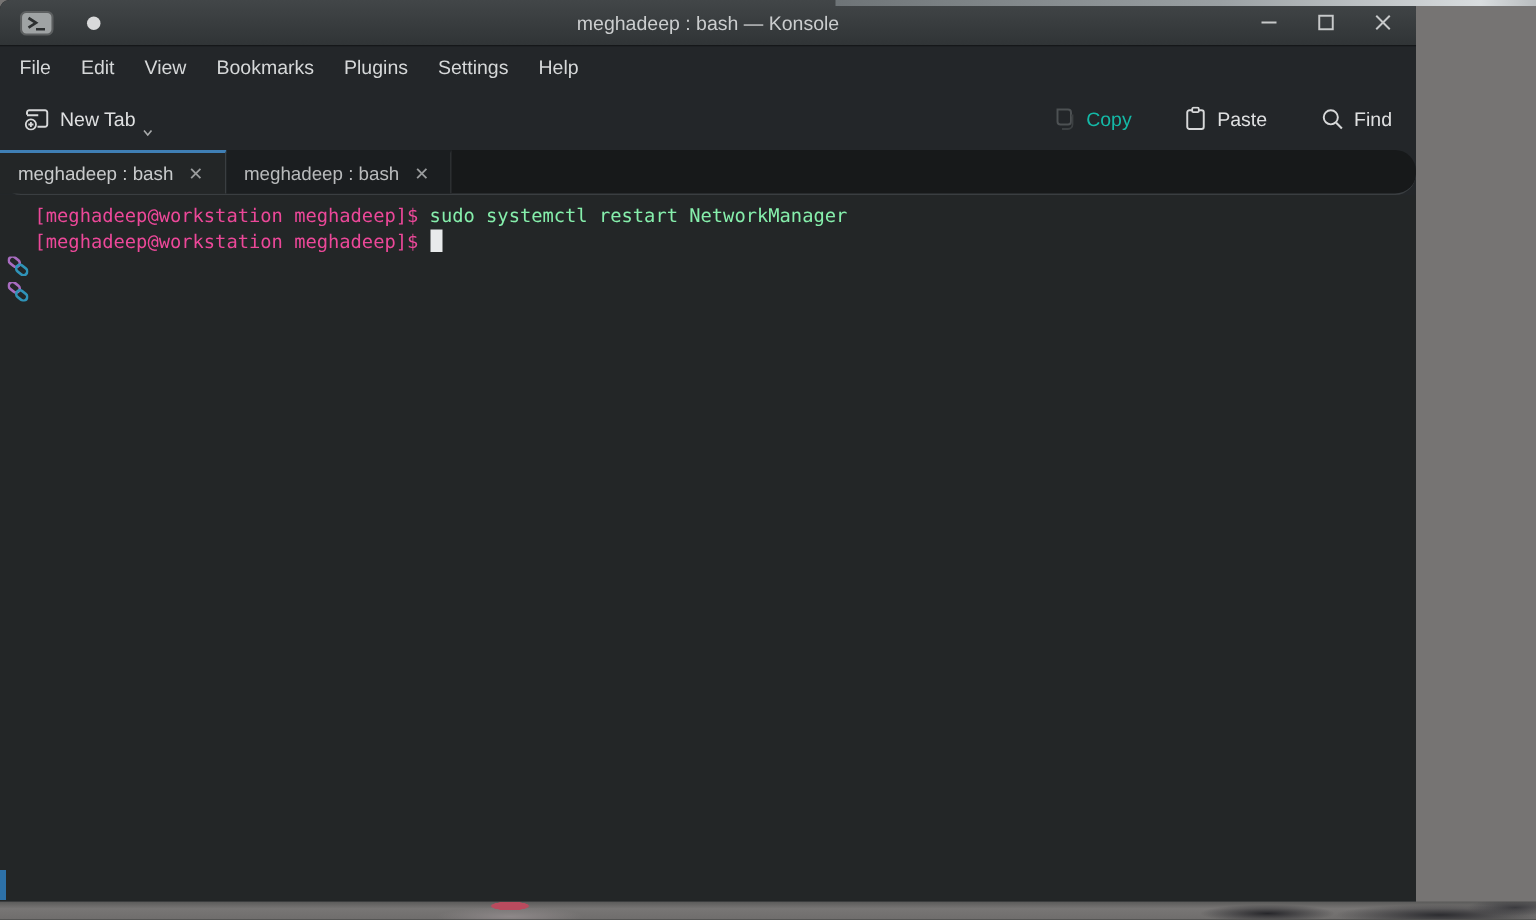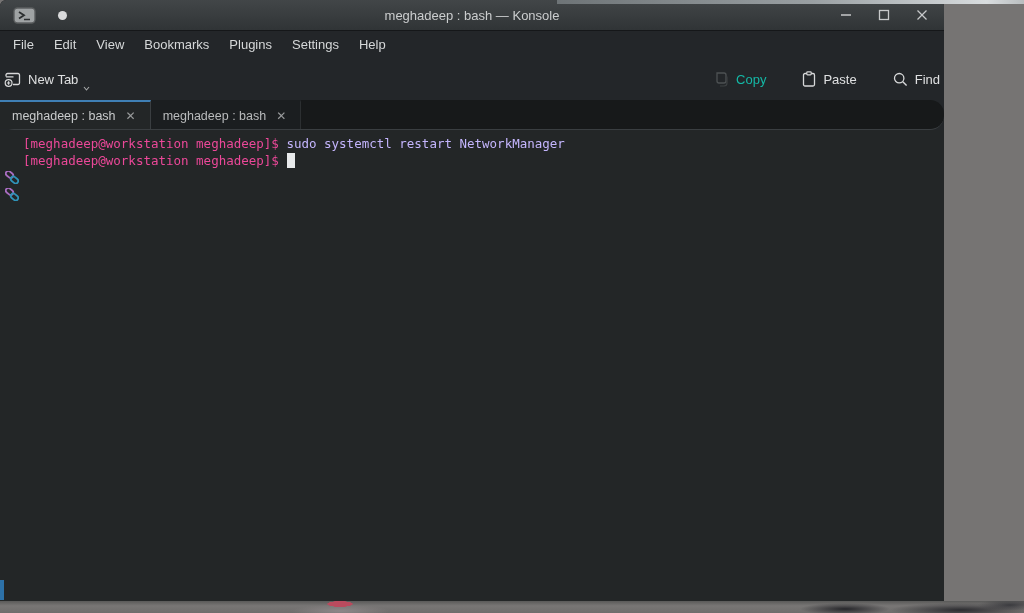--- a/index.html
+++ b/index.html
@@ -48,21 +48,21 @@
 
   
   .menubar{
     height:27px; background:#232629; display:flex; align-items:center;
     padding-left:3px; color:#d6d8d9; font-size:13px;
   }
   .menu-item{ padding:4px 10px; cursor:default; }
 
   
   .toolbar{
-    height:42px; background:#232629; display:flex; align-items:center; padding:0 0;
+    height:42px; background:#232629; display:flex; align-items:center; padding:0 12px;
     color:#dfe0e1; font-size:13px;
   }
   .tool-btn{ display:flex; align-items:center; gap:7px; padding:6px 4px; position:relative; }
   .tool-btn + .tool-btn{ margin-left:24px; }
   .toolbar-right{ margin-left:auto; display:flex; align-items:center; }
   .toolbar-right .tool-btn + .tool-btn{ margin-left:28px; }
   .tool-btn.disabled{ color:#14b8a6;text-align:center; }
   .mini-arrow{ position:absolute; right:-8px; bottom:2px; }
 
   
@@ -86,21 +86,21 @@
   
   .terminal{
     position:relative; height:471px; background:#232627;
     font-family:"DejaVu Sans Mono","Liberation Mono",monospace;
     font-size:12.5px; line-height:17px; padding:5px 4px 0 5px;
     cursor:text;
   }
   .term-line{ display:flex; align-items:center; white-space:pre; }
   .link-glyph{ width:15px; height:13px; margin-right:3px; flex:none; }
   .prompt{ color:#ec4899; }
-  .command{ color:#c4b5fd; }
+  .command{ color:#86efac; }
   .cursor-block{
     display:inline-block; width:8px; height:15px; background:#e8eaeb;
     vertical-align:middle; margin-left:1px;
   }
   .scroll-indicator{
     position:absolute; left:0; bottom:1px; width:4px; height:20px; background:#2d71a8;
   }
 
   svg{ display:block; }
 </style>

